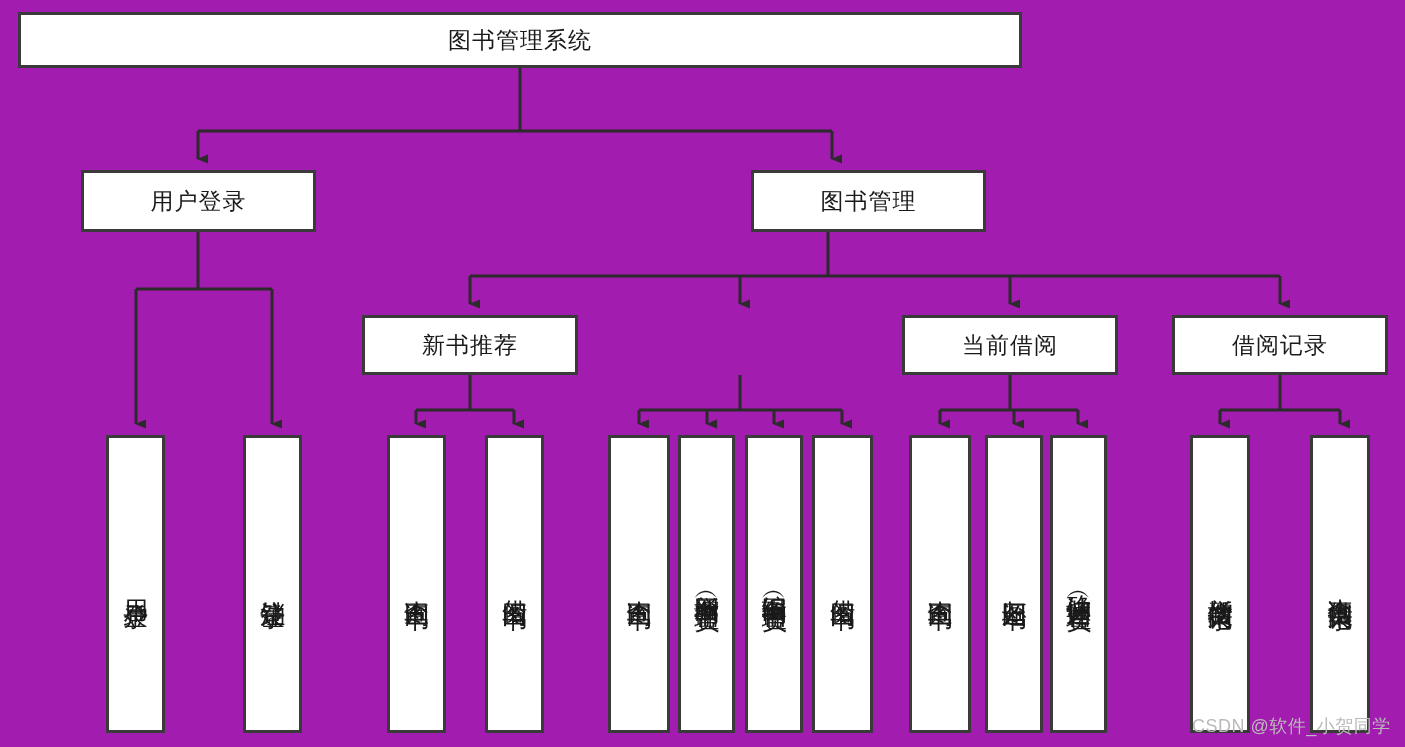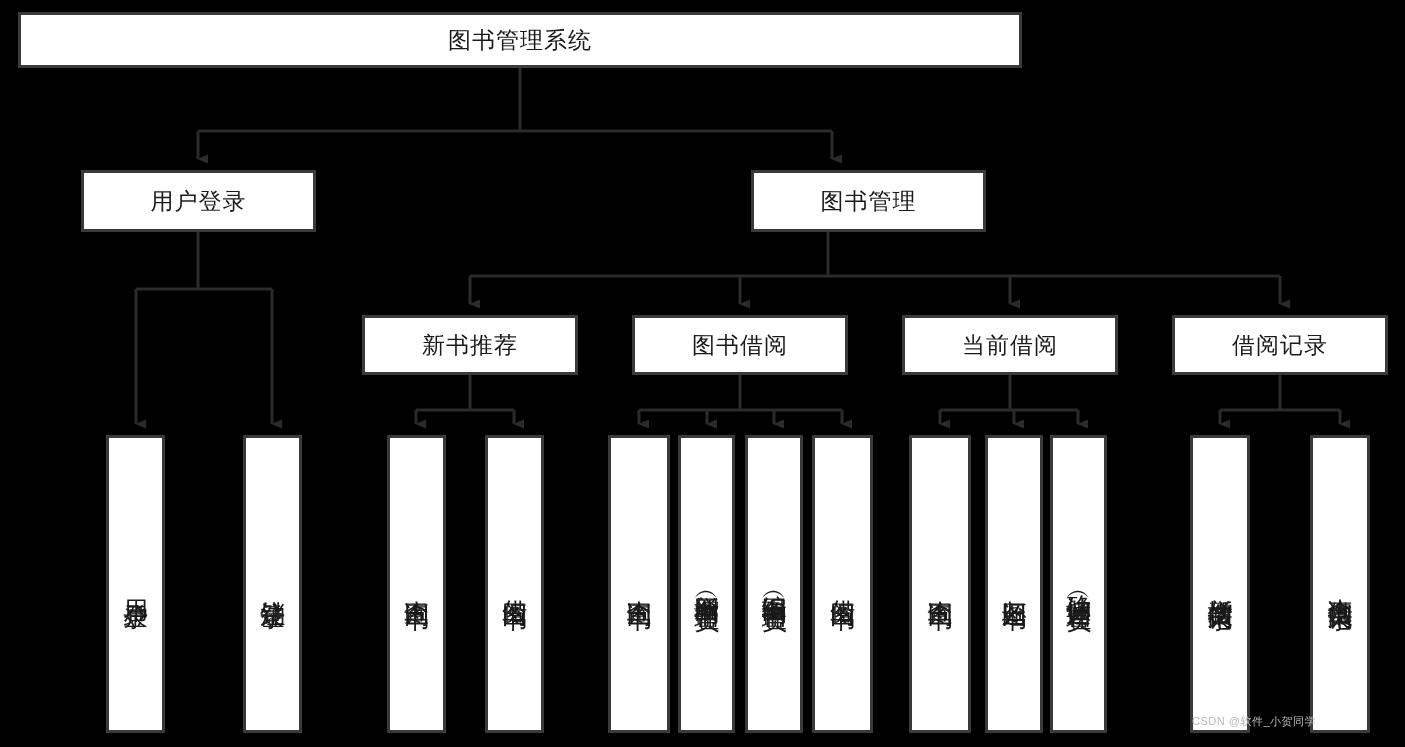--- a/index.html
+++ b/index.html
@@ -1,29 +1,29 @@
 <!DOCTYPE html>
 <html><head>
 <meta charset="utf-8">
 <style>
   html,body{margin:0;padding:0;background:#fff;}
   body{width:1405px;height:747px;overflow:hidden;
        font-family:"Liberation Sans","DejaVu Sans",sans-serif;}
-  #diagram{position:relative;width:1405px;height:747px;background:#000000;}
+  #diagram{position:relative;width:1405px;height:747px;background:#a21caf;}
   svg.wires{position:absolute;left:0;top:0;width:1405px;height:747px;}
   .node{position:absolute;box-sizing:border-box;background:#fff;
         border:3px solid #3a3a3a;display:flex;align-items:center;
         justify-content:center;color:#1a1a1a;}
   .node.h{font-size:23px;letter-spacing:1px;}
   .node.leaf{writing-mode:vertical-rl;text-orientation:upright;
              font-size:25px;line-height:1.18;letter-spacing:2px;
              padding:6px 0;}
   .node.leaf span{writing-mode:vertical-rl;text-orientation:upright;
                   display:block;text-align:center;}
-  .watermark{position:absolute;left:1192px;top:714px;font-size:11px;
+  .watermark{position:absolute;left:1192px;top:714px;font-size:18px;
              color:#b9b9b9;letter-spacing:.5px;white-space:nowrap;}
 </style>
 </head>
 <body>
 
 <div id="diagram">
 
   <svg class="wires" viewBox="0 0 1405 747" xmlns="http://www.w3.org/2000/svg">
     <defs>
       <marker id="arw" markerWidth="10" markerHeight="11" refX="4.6" refY="10" orient="auto" markerUnits="userSpaceOnUse">
@@ -73,21 +73,20 @@
       <path d="M1340,410 L1340,424" marker-end="url(#arw)"></path>
     </g>
   </svg>
 
   <div class="node h" id="root-node" style="left: 18px; top: 12px; width: 1004px; height: 56px;">图书管理系统</div>
 
   <div class="node h" id="l2-0" style="left: 81px; top: 170px; width: 235px; height: 62px;">用户登录</div>
   <div class="node h" id="l2-1" style="left: 711px; top: 170px; width: 235px; height: 62px; margin-left: 40px;">图书管理</div>
 
   <div class="node h" id="l3-0" style="left: 362px; top: 315px; width: 216px; height: 60px; font-family: Liberation Serif, serif;">新书推荐</div>
-  <div class="node h" id="l3-1" style="left: 632px; top: 315px; width: 216px; height: 60px;">图书借阅</div>
   <div class="node h" id="l3-3" style="left: 1172px; top: 315px; width: 216px; height: 60px;">借阅记录</div>
   <div class="node h" id="l3-2" style="left: 902px; top: 315px; width: 216px; height: 60px;">当前借阅</div>
 
   <div id="leaf-layer">
       <div class="node leaf" style="left: 106px; top: 435px; width: 59px; height: 298px;">
         <span>用户登录</span>
       </div>
       <div class="node leaf" style="left: 243px; top: 435px; width: 59px; height: 298px;">
         <span>注销登录</span>
       </div>

